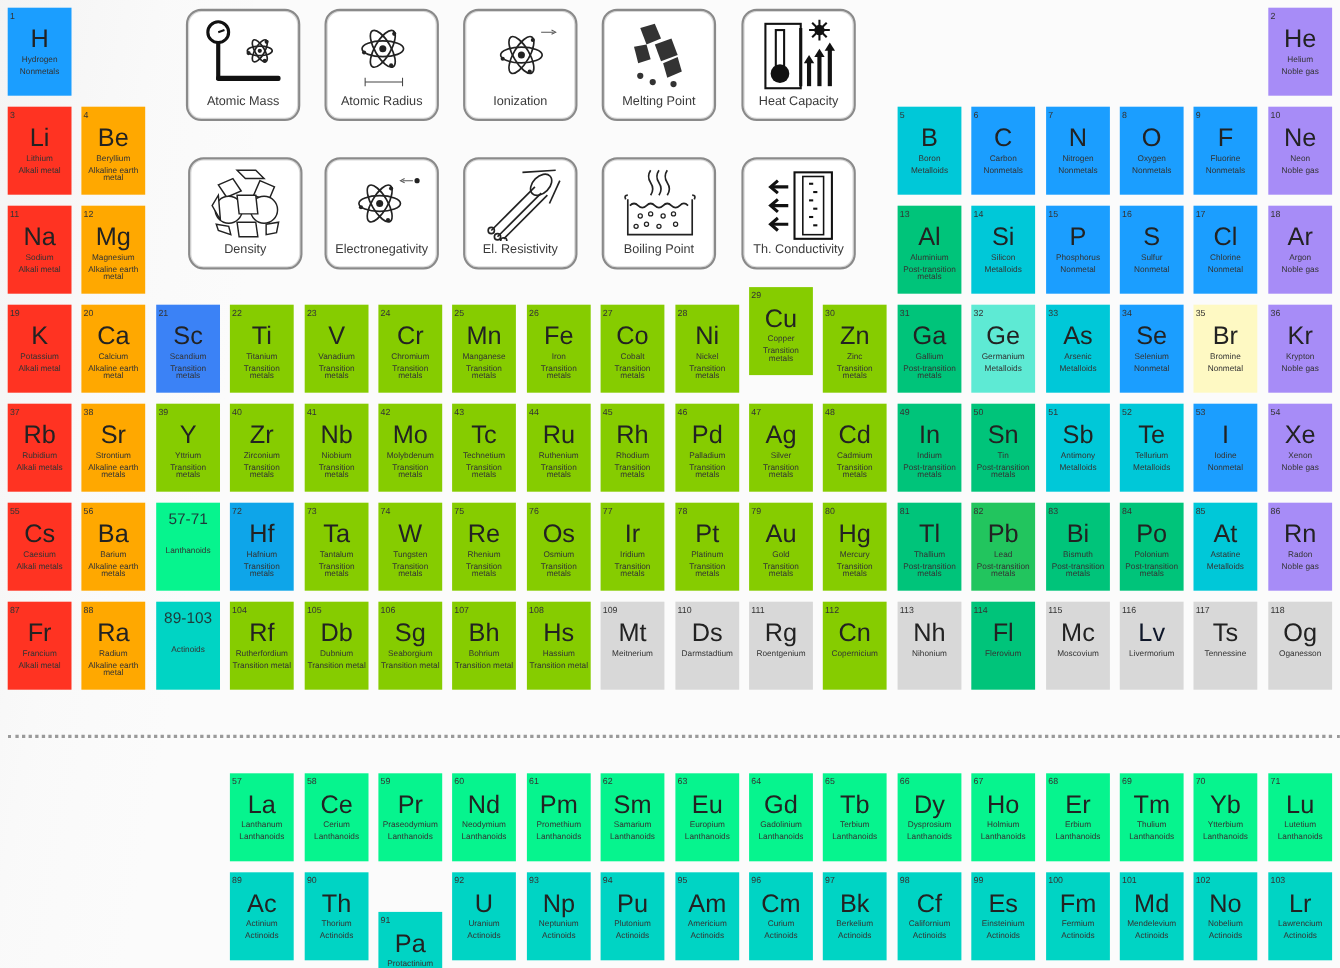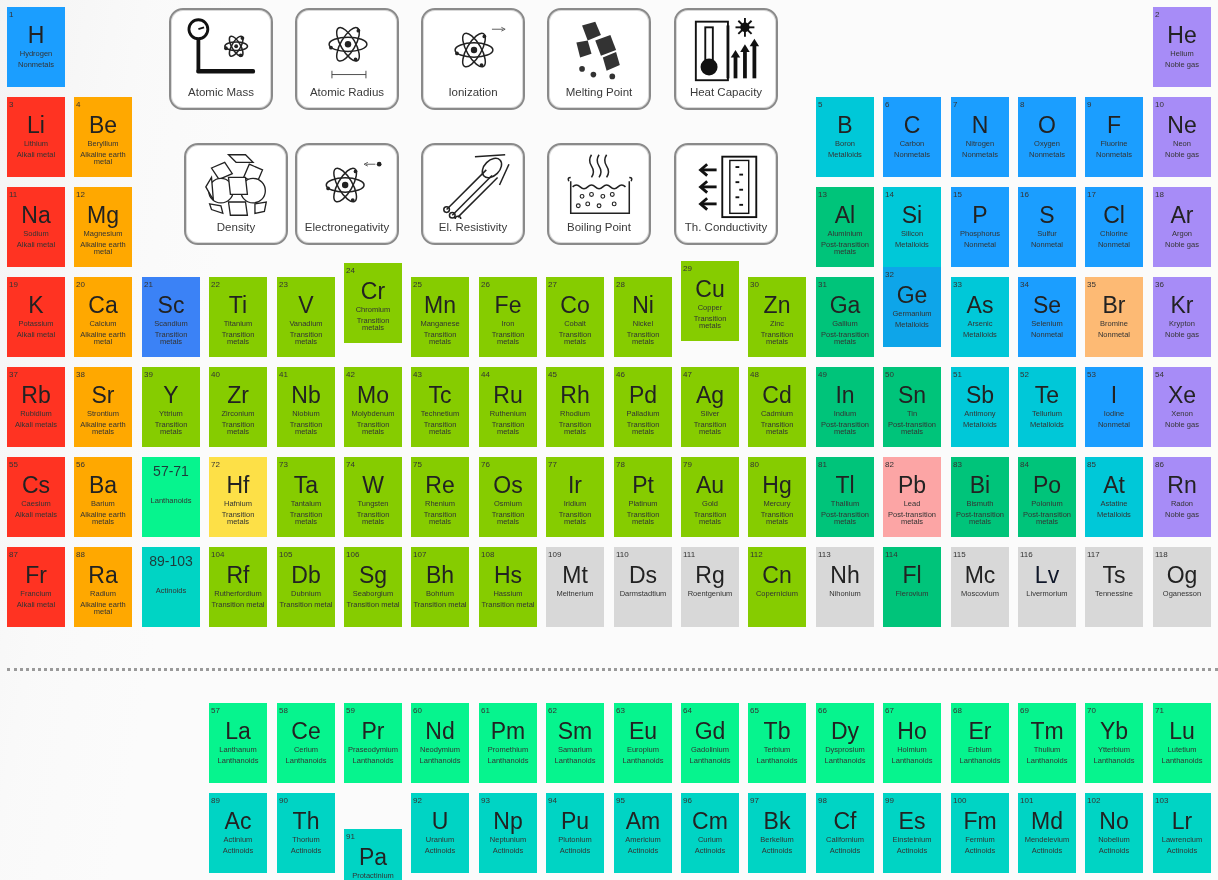--- a/index.html
+++ b/index.html
@@ -103,21 +103,21 @@
           <rect x="46" y="42" width="4" height="24"></rect>
           <path d="M43 44 L48 36 L53 44 Z"></path>
           <rect x="56" y="36" width="4" height="30"></rect>
           <path d="M53 38 L58 30 L63 38 Z"></path>
           <rect x="66" y="30" width="4" height="36"></rect>
           <path d="M63 32 L68 24 L73 32 Z"></path>
         </g>
       </svg>
       <span class="plabel">Heat Capacity</span>
     </div>
-    <div class="prop" style="left: 184px; top: 143px;">
+    <div class="prop" style="left: 171px; top: 143px;">
       <svg viewBox="0 0 78 72">
         <g fill="#fff" stroke="#222" stroke-width="1.4">
           <path d="M30 4 L48 4 L56 12 L38 12 Z"></path>
           <path d="M12 18 L26 12 L34 24 L20 30 Z"></path>
           <path d="M52 14 L66 20 L60 34 L46 28 Z"></path>
           <circle cx="22" cy="42" r="13"></circle>
           <circle cx="56" cy="42" r="13"></circle>
           <path d="M30 28 L48 28 L50 46 L32 46 Z"></path>
           <path d="M6 38 L12 28 L14 52 Z"></path>
           <path d="M30 54 L48 54 L50 68 L32 68 Z"></path>
@@ -341,21 +341,21 @@
     <span class="sym">Ti</span>
     <span class="name">Titanium</span>
     <span class="cat">Transition metals</span>
   </div>
     <div class="tile" style="left: 277px; top: 277px; background: rgb(134, 204, 0);">
     <span class="num">23</span>
     <span class="sym">V</span>
     <span class="name">Vanadium</span>
     <span class="cat">Transition metals</span>
   </div>
-    <div class="tile" style="left: 344px; top: 263px; background: rgb(134, 204, 0); padding-left: 48px;">
+    <div class="tile" style="left: 344px; top: 277px; background: rgb(134, 204, 0); padding-left: 48px;">
     <span class="num">24</span>
     <span class="sym">Cr</span>
     <span class="name">Chromium</span>
     <span class="cat">Transition metals</span>
   </div>
     <div class="tile" style="left: 411px; top: 277px; background: rgb(134, 204, 0);">
     <span class="num">25</span>
     <span class="sym">Mn</span>
     <span class="name">Manganese</span>
     <span class="cat">Transition metals</span>
@@ -389,39 +389,39 @@
     <span class="sym">Zn</span>
     <span class="name">Zinc</span>
     <span class="cat">Transition metals</span>
   </div>
     <div class="tile" style="left: 816px; top: 277px; background: rgb(0, 196, 122);">
     <span class="num">31</span>
     <span class="sym">Ga</span>
     <span class="name">Gallium</span>
     <span class="cat">Post-transition metals</span>
   </div>
-    <div class="tile" style="left: 883px; top: 267px; background: #0ea5e9;">
+    <div class="tile" style="left: 883px; top: 277px; background: #5eead4;">
     <span class="num">32</span>
     <span class="sym">Ge</span>
     <span class="name">Germanium</span>
     <span class="cat">Metalloids</span>
   </div>
     <div class="tile" style="left: 951px; top: 277px; background: rgb(0, 200, 216);">
     <span class="num">33</span>
     <span class="sym">As</span>
     <span class="name">Arsenic</span>
     <span class="cat">Metalloids</span>
   </div>
     <div class="tile" style="left: 1018px; top: 277px; background: rgb(27, 158, 255);">
     <span class="num">34</span>
     <span class="sym">Se</span>
     <span class="name">Selenium</span>
     <span class="cat">Nonmetal</span>
   </div>
-    <div class="tile" style="left: 1085px; top: 277px; background: #fdba74;">
+    <div class="tile" style="left: 1085px; top: 277px; background: #fef9c3;">
     <span class="num">35</span>
     <span class="sym">Br</span>
     <span class="name">Bromine</span>
     <span class="cat">Nonmetal</span>
   </div>
     <div class="tile" style="left: 1153px; top: 277px; background: rgb(167, 140, 247);">
     <span class="num">36</span>
     <span class="sym">Kr</span>
     <span class="name">Krypton</span>
     <span class="cat">Noble gas</span>
@@ -545,21 +545,21 @@
     <span class="sym">Ba</span>
     <span class="name">Barium</span>
     <span class="cat">Alkaline earth metals</span>
   </div>
     <div class="tile ranged" style="left: 142px; top: 457px; background: rgb(6, 244, 142);">
 
     <span class="rng">57-71</span>
 
     <span class="cat">Lanthanoids</span>
   </div>
-    <div class="tile" style="left: 209px; top: 457px; background: #fde047;">
+    <div class="tile" style="left: 209px; top: 457px; background: #0ea5e9;">
     <span class="num">72</span>
     <span class="sym">Hf</span>
     <span class="name">Hafnium</span>
     <span class="cat">Transition metals</span>
   </div>
     <div class="tile" style="left: 277px; top: 457px; background: rgb(134, 204, 0);">
     <span class="num">73</span>
     <span class="sym">Ta</span>
     <span class="name">Tantalum</span>
     <span class="cat">Transition metals</span>
@@ -605,21 +605,21 @@
     <span class="sym">Hg</span>
     <span class="name">Mercury</span>
     <span class="cat">Transition metals</span>
   </div>
     <div class="tile" style="left: 816px; top: 457px; background: rgb(0, 196, 122);">
     <span class="num">81</span>
     <span class="sym">Tl</span>
     <span class="name">Thallium</span>
     <span class="cat">Post-transition metals</span>
   </div>
-    <div class="tile" style="left: 883px; top: 457px; background: #fca5a5;">
+    <div class="tile" style="left: 883px; top: 457px; background: #22c55e;">
     <span class="num">82</span>
     <span class="sym">Pb</span>
     <span class="name">Lead</span>
     <span class="cat">Post-transition metals</span>
   </div>
     <div class="tile" style="left: 951px; top: 457px; background: rgb(0, 196, 122);">
     <span class="num">83</span>
     <span class="sym">Bi</span>
     <span class="name">Bismuth</span>
     <span class="cat">Post-transition metals</span>

